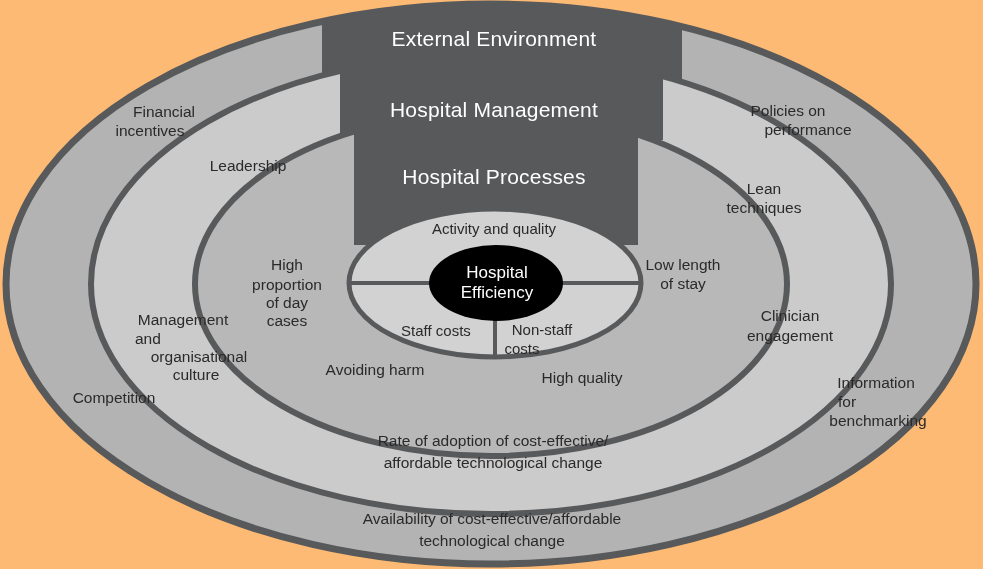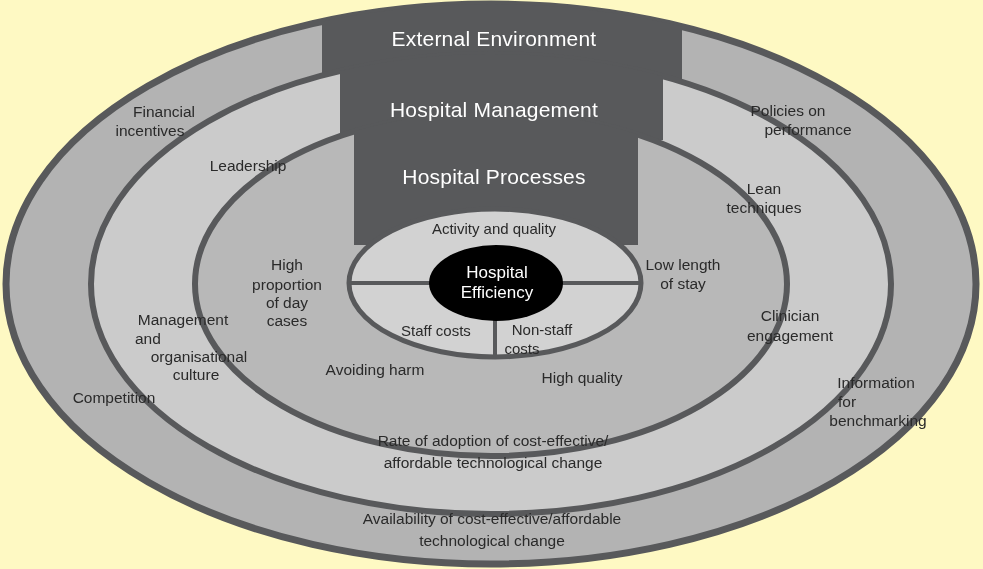--- a/index.html
+++ b/index.html
@@ -10,21 +10,21 @@
   body {
     width: 983px;
     height: 569px;
     overflow: hidden;
     font-family: "Liberation Sans", sans-serif;
   }
   #diagram-root {
     position: relative;
     width: 983px;
     height: 569px;
-    background: #fef9c3;
+    background: #fdba74;
   }
   svg#venn {
     display: block;
     width: 983px;
     height: 569px;
   }
   text {
     font-family: "Liberation Sans", sans-serif;
     fill: #231f20;
   }

